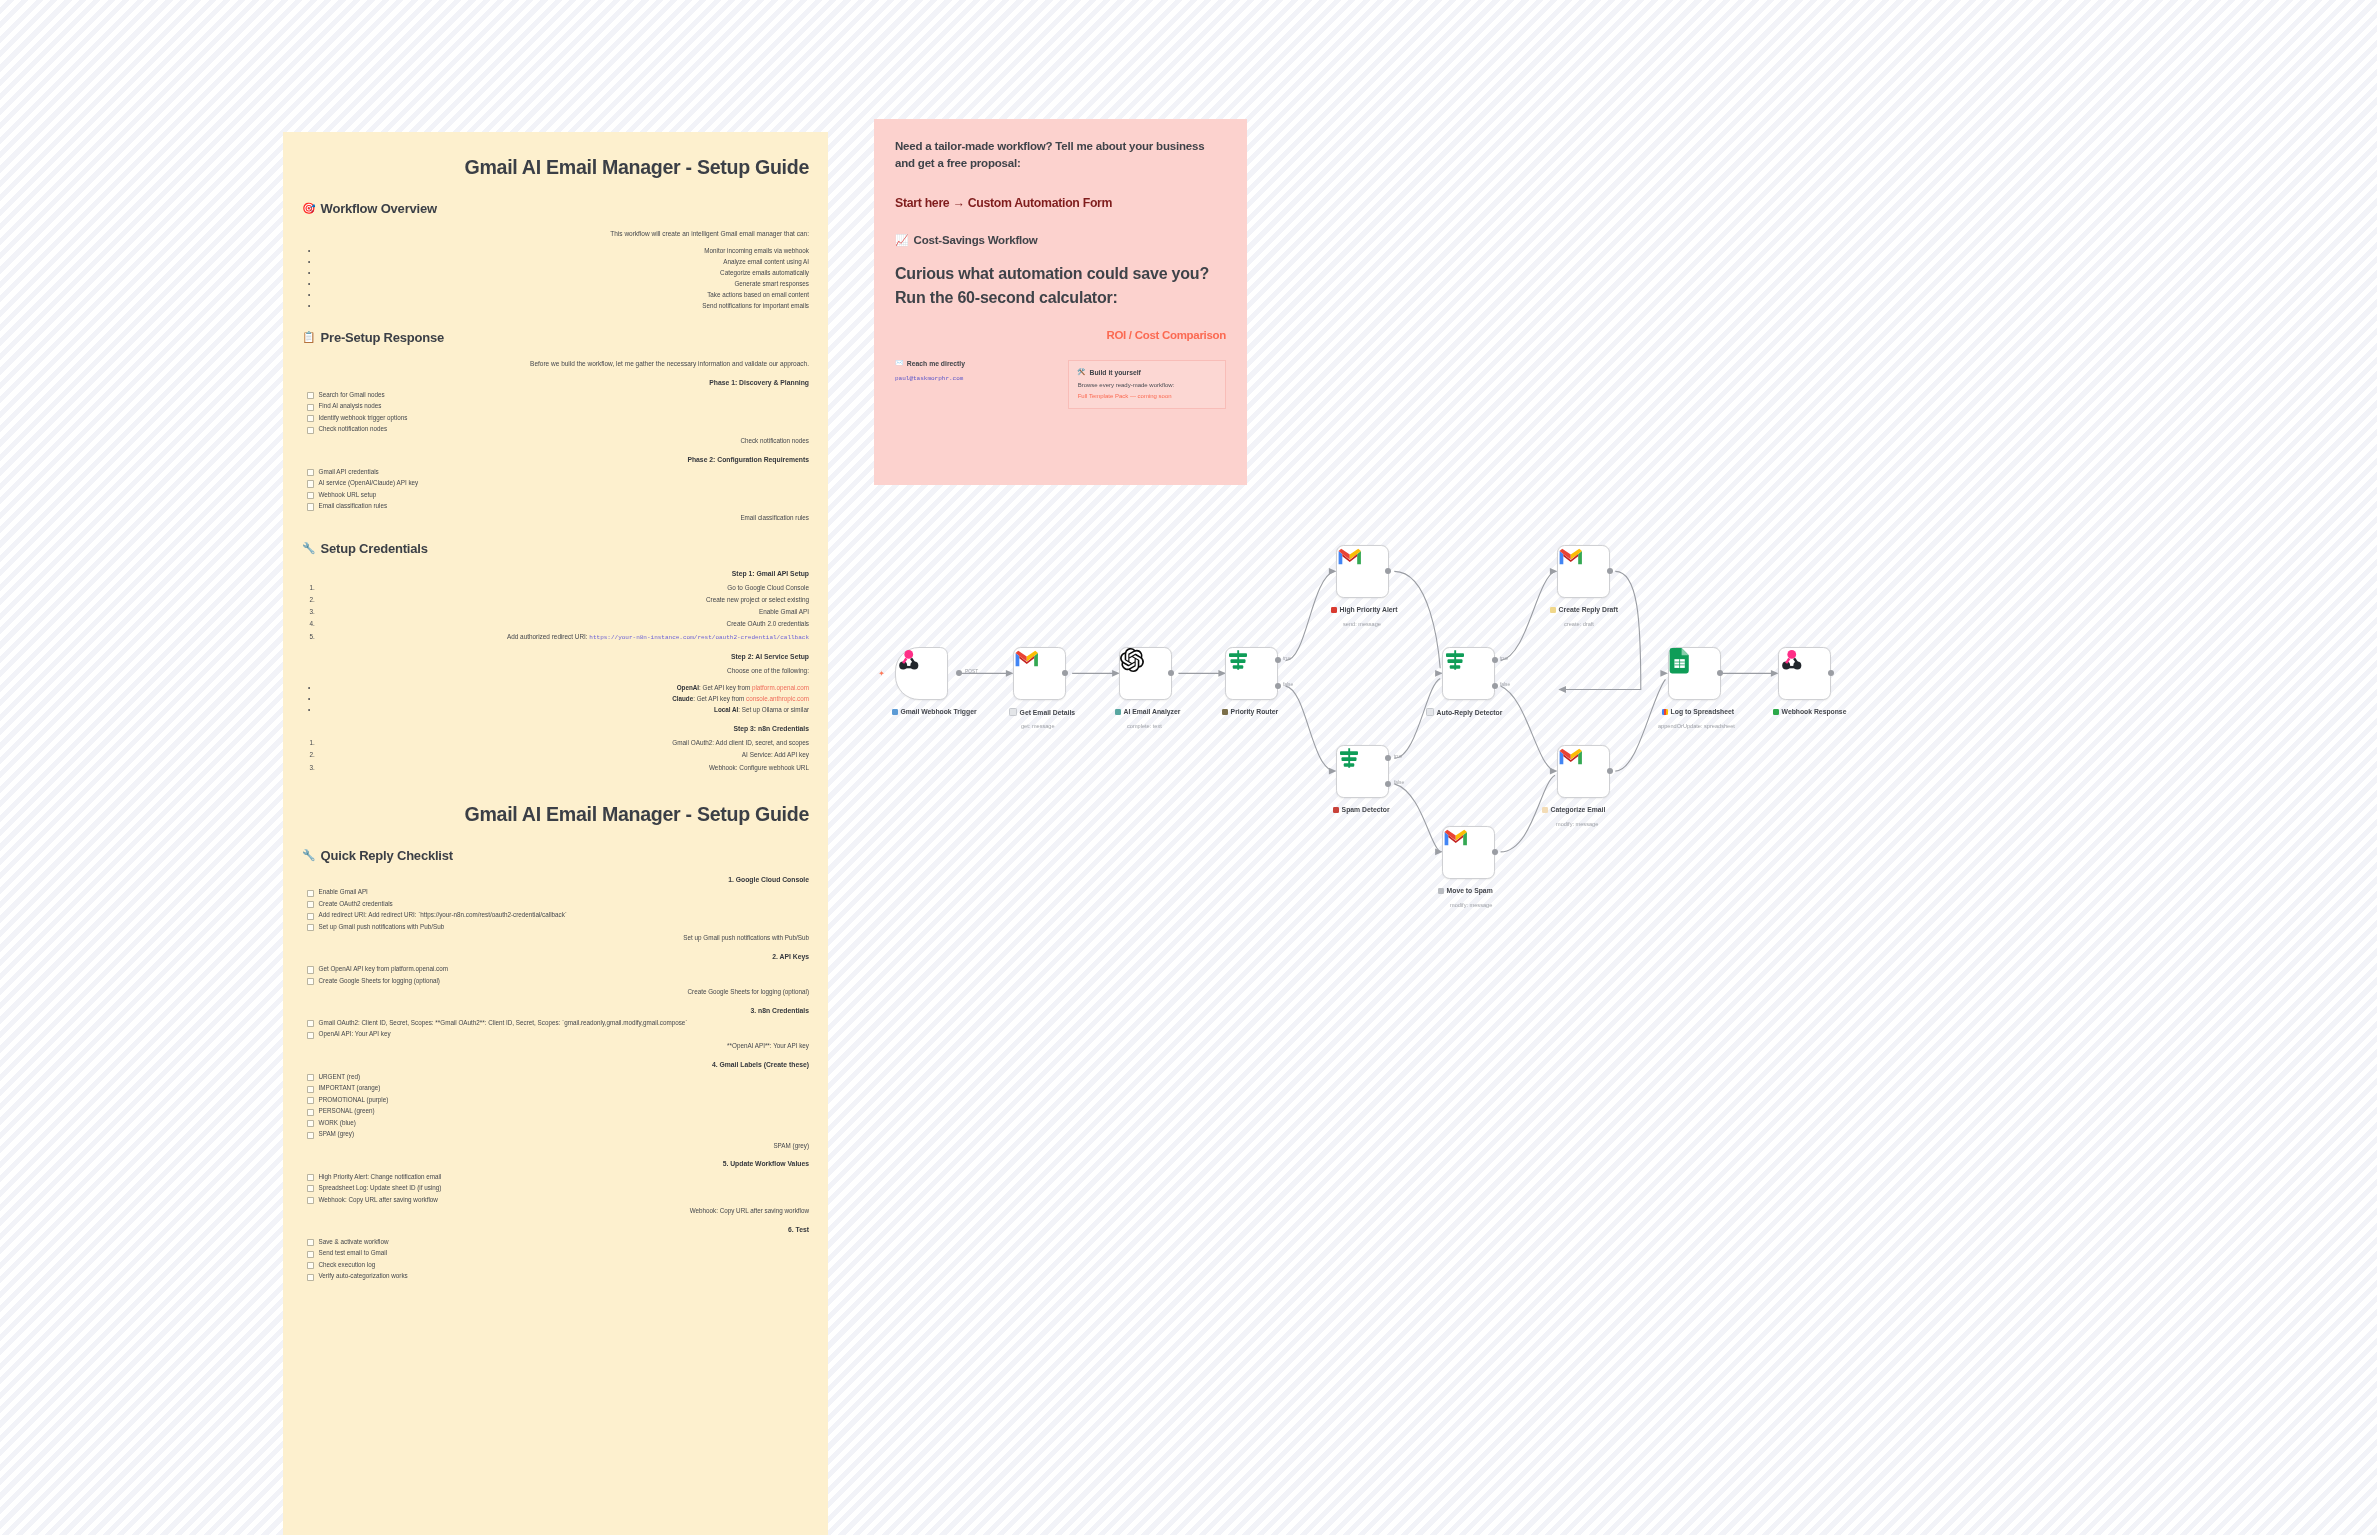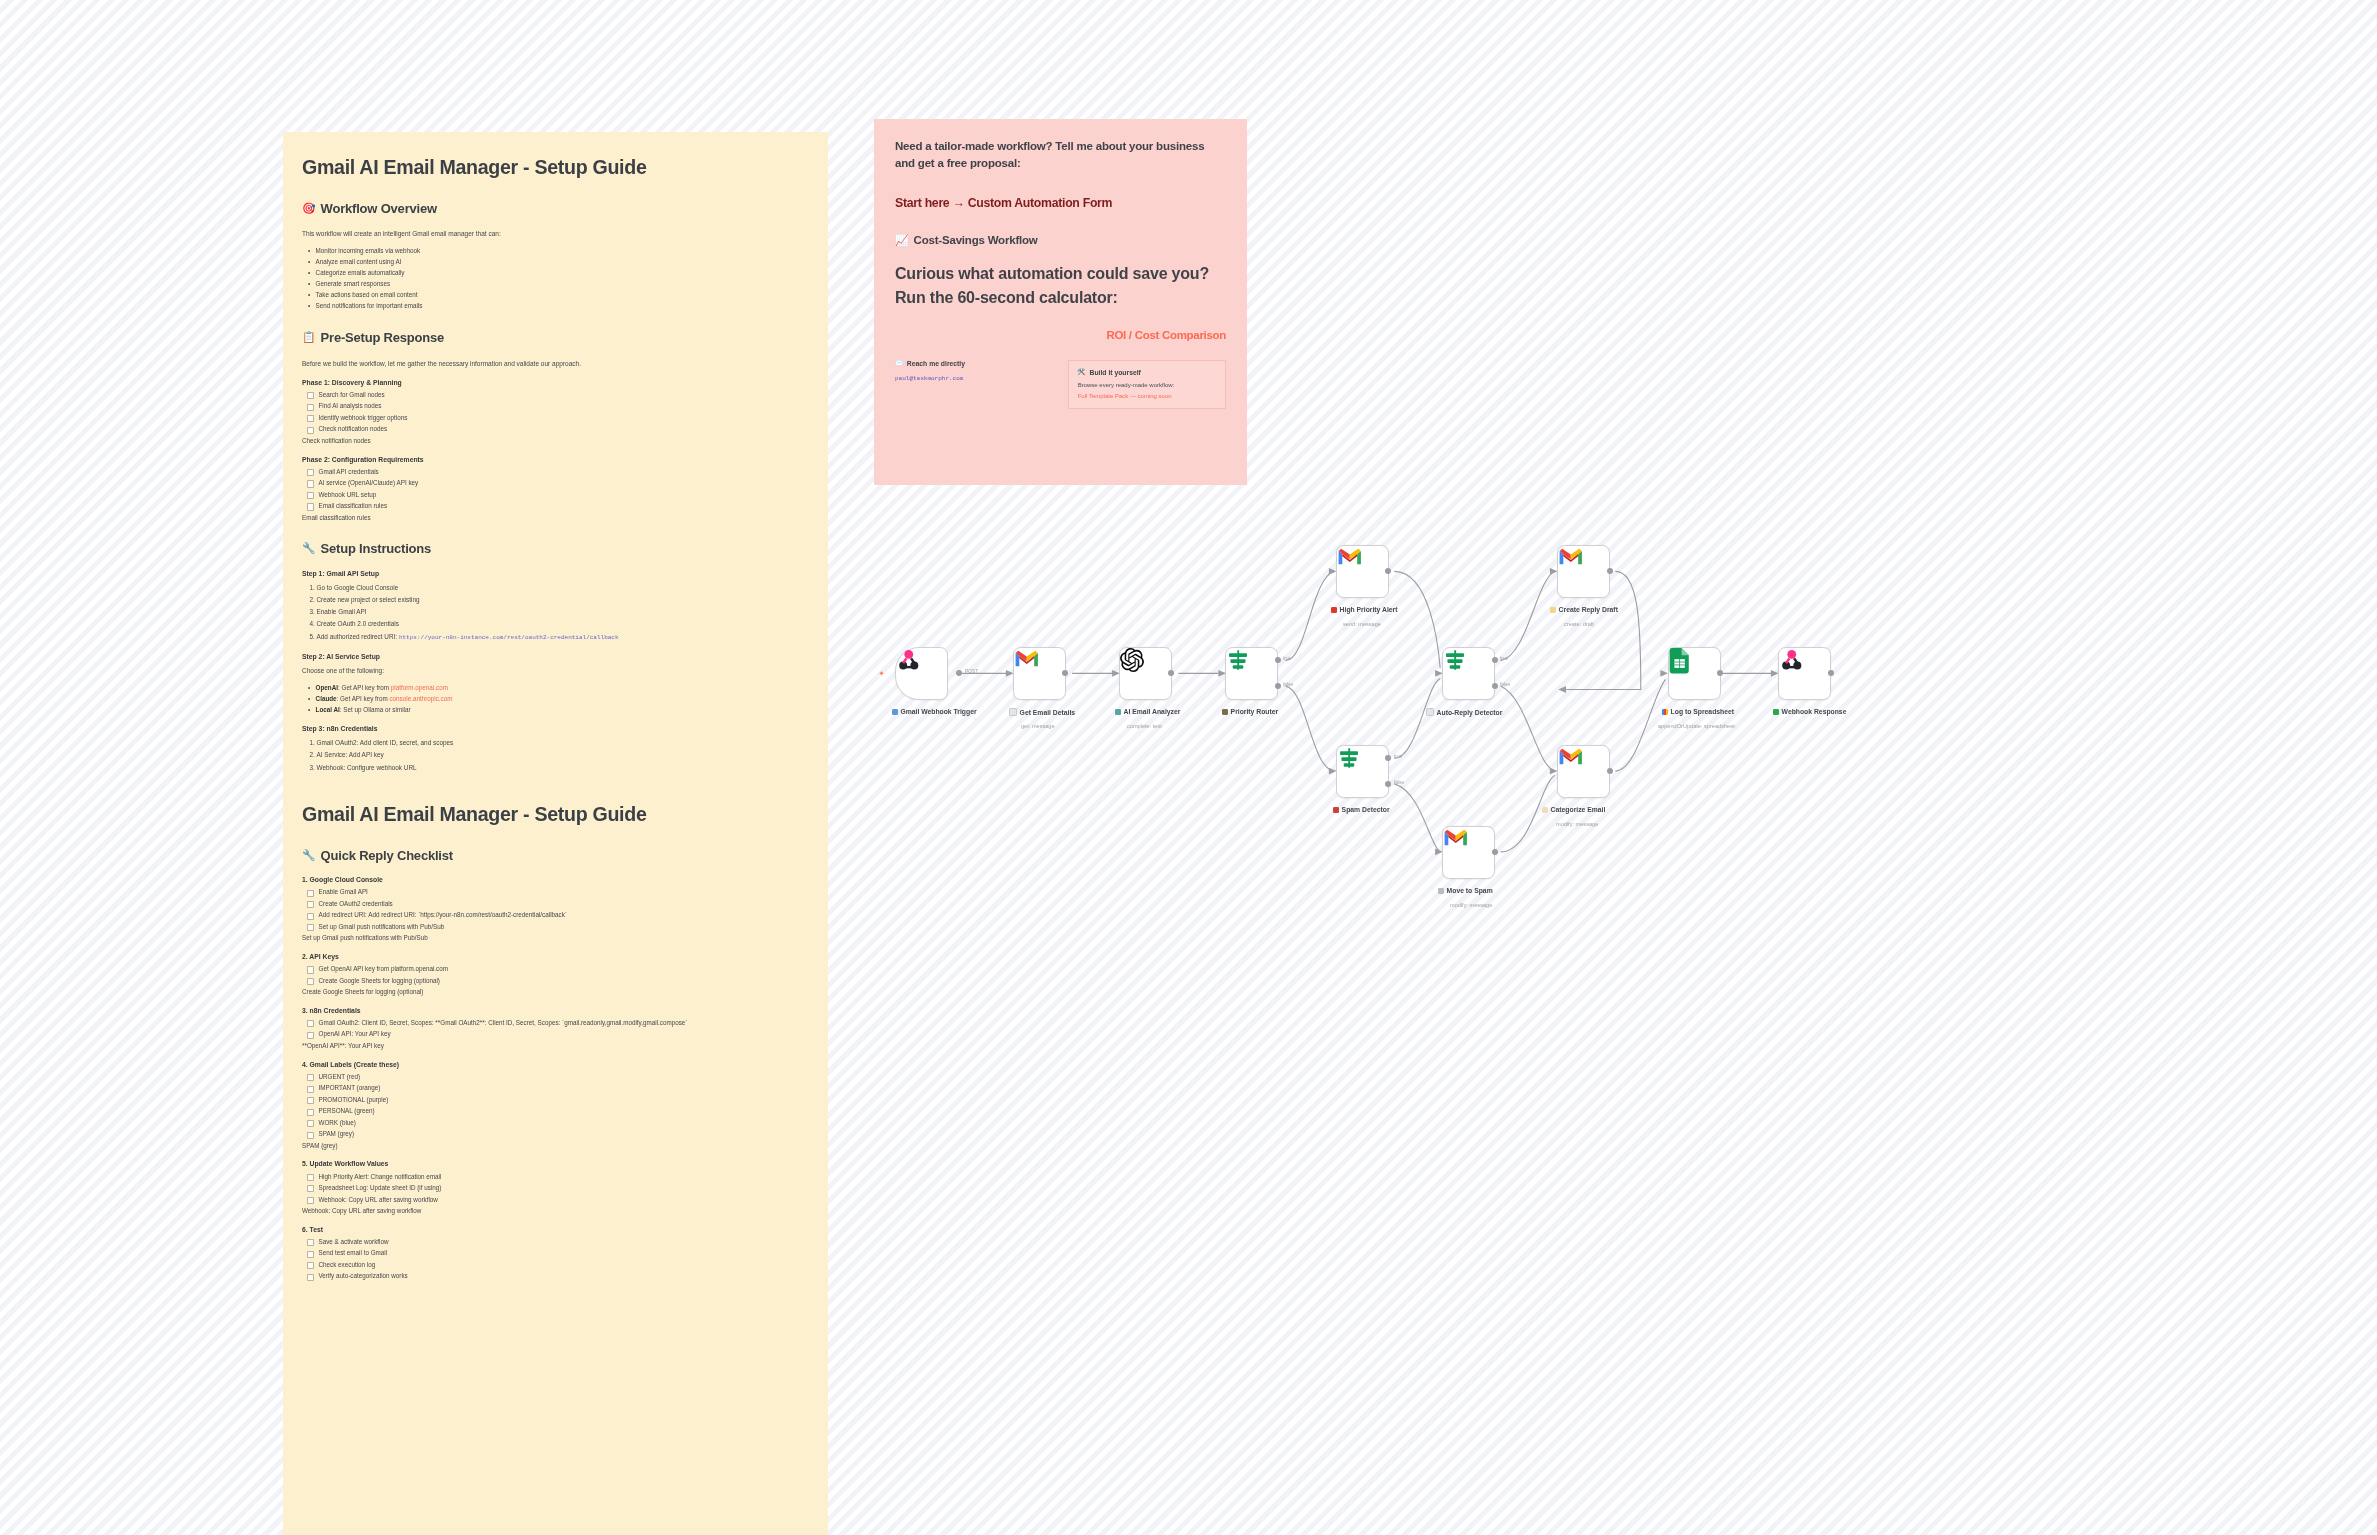--- a/index.html
+++ b/index.html
@@ -9,21 +9,21 @@
     background-image:repeating-linear-gradient(135deg,#ffffff 0px,#ffffff 5.1px,#f2f3f8 5.1px,#f2f3f8 10.2px);
     font-family:"Liberation Sans", sans-serif;
     position:relative;overflow:hidden;
   }
 
   
   #doc-panel{
     position:absolute;left:283px;top:132px;width:545px;height:1404px;
     background:#fdf0ce;padding:0 0 17px 0;box-sizing:border-box;
   }
-  .doc-inner{padding:17px 19px 0 19px;}
+  .doc-inner{padding:17px 19px 0 19px;text-align:right;}
   .doc-h1{
     font-size:19.6px;font-weight:bold;color:#3b3f46;letter-spacing:-0.3px;
     margin:6.8px 0 22px 0;
   }
   .doc-h2{
     font-size:13px;font-weight:bold;color:#3b3f46;letter-spacing:-0.2px;
     margin:19px 0 13.6px 0;display:flex;align-items:center;gap:5.1px;
   }
   .emoji{font-size:11px;line-height:1;display:inline-block;}
   .doc-p{font-size:6.5px;color:#44474d;margin:6px 0;line-height:1.5;}
@@ -149,21 +149,21 @@
         <span class="cbtext">Webhook URL setup</span>
       </div>
     <div class="cbrow">
         <span class="cbox"></span>
         <span class="cbtext">Email classification rules</span>
       </div>
     <div class="trail">Email classification rules</div>
 
     <div class="doc-h2">
       <span class="emoji">🔧</span>
-      <span>Setup Instructions</span>
+      <span>Setup Credentials</span>
     </div>
 
     <div class="phase">Step 1: Gmail API Setup</div>
     <ol class="olist">
       <li>Go to Google Cloud Console</li>
       <li>Create new project or select existing</li>
       <li>Enable Gmail API</li>
       <li>Create OAuth 2.0 credentials</li>
       <li><span>Add authorized redirect URI:</span> <span class="mono">https://your-n8n-instance.com/rest/oauth2-credential/callback</span></li>
     </ol>

